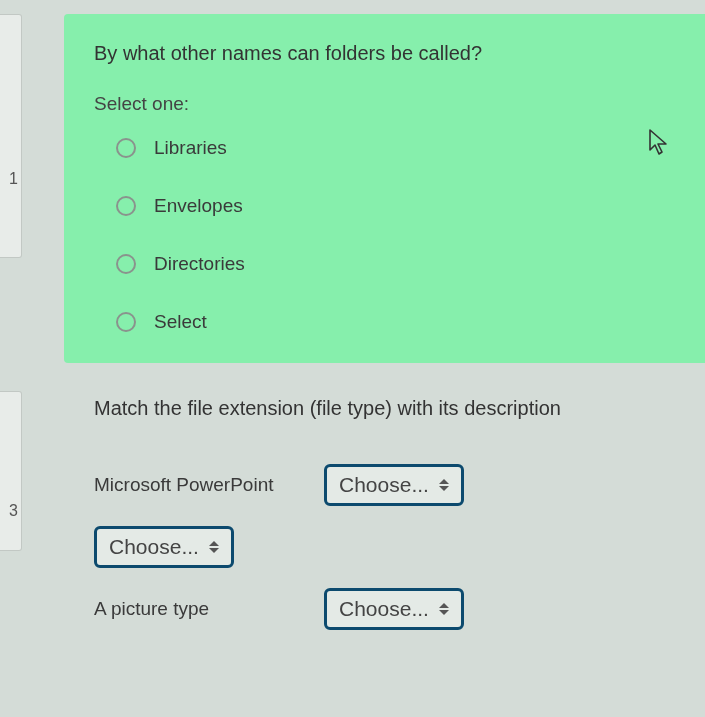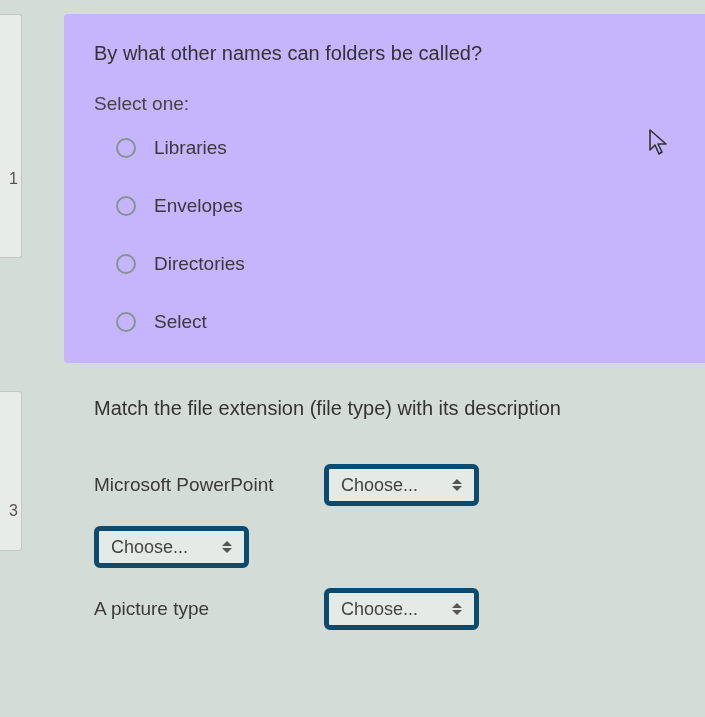--- a/index.html
+++ b/index.html
@@ -53,21 +53,21 @@
       position: absolute;
       top: 155px;
     }
     .sb-num2 {
       position: absolute;
       top: 110px;
     }
     .card {
       margin-left: 42px;
       flex: 1;
-      background: #c4b5fd;
+      background: #86efac;
       border-radius: 4px 0 0 4px;
       padding: 28px 30px 30px 30px;
     }
     .row:nth-child(2) .card {
       background: transparent;
       padding-top: 6px;
     }
     .q-text {
       font-size: 20px;
       color: #333;
@@ -106,30 +106,30 @@
       display: flex;
       align-items: center;
       margin-bottom: 20px;
     }
     .match-label {
       width: 230px;
       font-size: 19px;
       color: #3a3a3a;
     }
     .select {
-      width: 155px;
+      width: 140px;
       height: 42px;
-      border: 5px solid #0c4a6e;
+      border: 3px solid #0c4a6e;
       border-radius: 6px;
       background: #e4eae6;
       display: flex;
       align-items: center;
       justify-content: space-between;
       padding: 0 12px;
-      font-size: 18px;
+      font-size: 21px;
       color: #444;
       cursor: pointer;
     }
     .sort-icon {
       width: 10px;
       display: flex;
       flex-direction: column;
       align-items: center;
       gap: 2px;
     }

